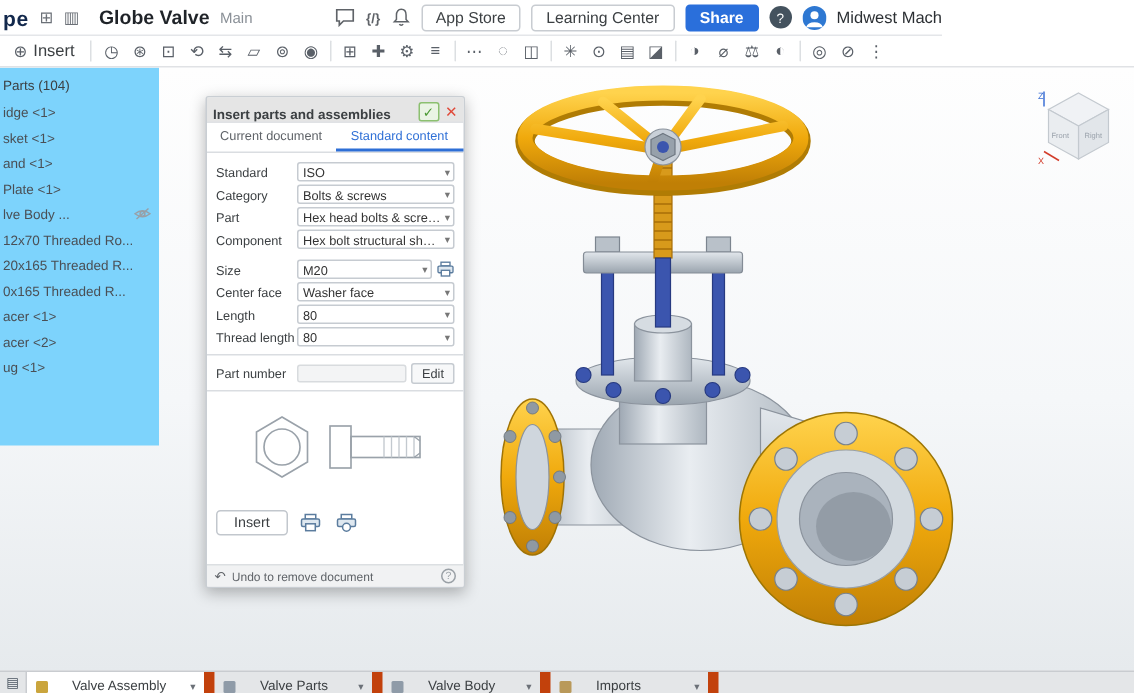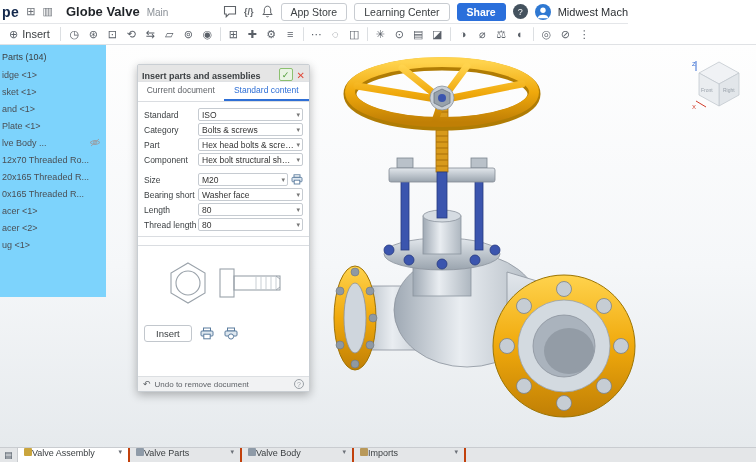--- a/index.html
+++ b/index.html
@@ -69,21 +69,21 @@
   .iconbtn{display:flex;align-items:center;justify-content:center;width:17px;height:17px;cursor:pointer}
   .dfoot{margin-top:auto;height:15px;background:#f1f2f3;border-top:1px solid #dcdfe2;display:flex;align-items:center;gap:4px;padding:0 5px;font-size:8px;color:#5f6368}
   .undo{font-size:9px;color:#5f6368;cursor:pointer}
   .ftext{flex:1;white-space:nowrap;overflow:hidden}
   .fhelp{width:10px;height:10px;border:1px solid #9aa0a6;border-radius:50%;color:#9aa0a6;font-size:7px;display:flex;align-items:center;justify-content:center;cursor:pointer;flex:none}
 
   
   .tabbar{position:absolute;left:0;bottom:0;width:756px;height:15px;background:#e4e6e8;border-top:1px solid #c9ccd0;display:flex;align-items:stretch;z-index:8}
   .tmgr{width:18px;display:flex;align-items:center;justify-content:center;font-size:9px;color:#4a5560;border-right:1px solid #c9ccd0;cursor:pointer}
   .tabs{display:flex;align-items:stretch}
-  .tab{display:flex;align-items:flex-start;gap:0;padding:0 6px;min-width:112px;border-right:2px solid #c2410c;font-size:9px;color:#3c4043;cursor:pointer;background:transparent}
+  .tab{display:flex;align-items:flex-end;gap:16px;padding:0 6px;min-width:112px;border-right:7px solid #c2410c;font-size:9px;color:#3c4043;cursor:pointer;background:transparent}
   .tab.active{background:#fff}
   .ticon{width:8px;height:8px;border-radius:1px;flex:none}
   .tlabel{flex:1;white-space:nowrap;overflow:hidden}
   .tcaret{font-size:7px;color:#6b7077}
 </style>
 </head>
 <body>
 
 <div class="app">
 
@@ -458,21 +458,21 @@
             <span class="fcaret">▾</span>
           </span>
           <svg class="fextra" width="12" height="11" viewBox="0 0 12 11">
             <rect x="3" y="0.8" width="6" height="2.4" fill="none" stroke="#5b7c9e" stroke-width="0.9"></rect>
             <rect x="1" y="3.4" width="10" height="4.4" rx="0.8" fill="#dfe8f0" stroke="#5b7c9e" stroke-width="0.9"></rect>
             <rect x="3.2" y="6.2" width="5.6" height="3.8" fill="#fff" stroke="#5b7c9e" stroke-width="0.9"></rect>
           </svg>
         </div>
 
         <div class="frow">
-          <span class="flabel">Bearing short</span>
+          <span class="flabel">Center face</span>
           <span class="fselect">
             <span class="fval">Washer face</span>
             <span class="fcaret">▾</span>
           </span>
 
         </div>
 
         <div class="frow">
           <span class="flabel">Length</span>
           <span class="fselect">
@@ -486,20 +486,25 @@
           <span class="flabel">Thread length</span>
           <span class="fselect">
             <span class="fval">80</span>
             <span class="fcaret">▾</span>
           </span>
 
         </div>
       </div>
 
     <div class="dpn">
+      <div class="frow">
+        <span class="flabel">Part number</span>
+        <span class="pninput"></span>
+        <button class="editbtn">Edit</button>
+      </div>
     </div>
 
     <div class="dpreview">
       <svg width="132" height="60" viewBox="0 0 132 60">
         <polygon points="30,8 47,18 47,38 30,48 13,38 13,18" fill="none" stroke="#9aa2aa" stroke-width="1.1"></polygon>
         <circle cx="30" cy="28" r="12" fill="none" stroke="#9aa2aa" stroke-width="1.1"></circle>
         <rect x="62" y="14" width="14" height="28" fill="none" stroke="#9aa2aa" stroke-width="1.1"></rect>
         <rect x="76" y="21" width="46" height="14" fill="none" stroke="#9aa2aa" stroke-width="1.1"></rect>
         <path d="M98 21 V35 M103 21 V35 M108 21 V35 M113 21 V35 M118 21 V35" stroke="#c3c9cf" stroke-width="0.9"></path>
         <path d="M118 21 L122 24 M118 35 L122 32" stroke="#9aa2aa" stroke-width="0.9"></path>

